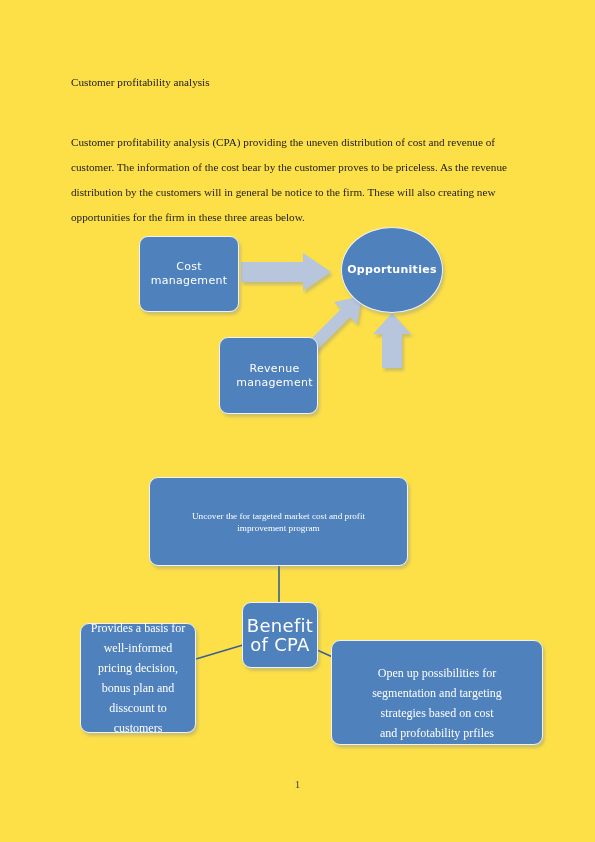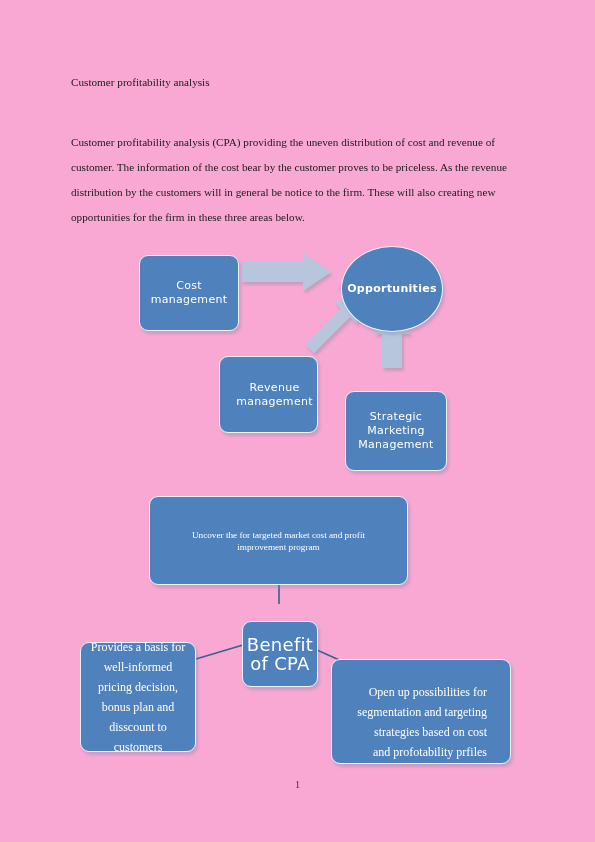--- a/index.html
+++ b/index.html
@@ -4,21 +4,21 @@
 <style>
   html, body {
     margin: 0;
     padding: 0;
     background: #f0f0f0;
   }
   .page {
     position: relative;
     width: 595px;
     height: 842px;
-    background: #f9a8d4;
+    background: #fde047;
     overflow: hidden;
     font-family: "Liberation Serif", "DejaVu Serif", serif;
   }
 
   
   .doc-text {
     position: absolute;
     left: 71px;
     width: 452px;
     color: #1a1a1a;
@@ -46,21 +46,20 @@
     position: absolute;
     box-sizing: border-box;
     background: #4f81bd;
     color: #ffffff;
     display: flex;
     align-items: center;
     justify-content: center;
     text-align: center;
     border: 1px solid #eef2f7;
     box-shadow: 2px 3px 3px rgba(120,135,155,0.35);
-    margin-top: 19px;
   }
   .shape.rounded { border-radius: 9px; }
   .shape.circle  { border-radius: 50%; }
 
   
   .sa-label {
     font-family: "DejaVu Sans", "Liberation Sans", sans-serif;
     font-size: 11px;
     line-height: 14px;
     letter-spacing: 0.3px;
@@ -122,25 +121,20 @@
   <div class="shape rounded sa-label pad" style="left:139px; top:236px; width:100px; height:76px;">
     <span style="white-space:pre-line;">Cost
 management</span>
   </div>
 
   <div class="shape rounded sa-label pad" style="left:219px; top:337px; width:99px; height:77px;padding-left:19px;">
     <span style="white-space:pre-line;">Revenue
 management</span>
   </div>
 
-  <div class="shape rounded sa-label pad" style="left:345px; top:372px; width:102px; height:80px;">
-    <span style="white-space:pre-line;">Strategic
-Marketing
-Management</span>
-  </div>
 
   <div class="shape circle sa-label" style="left:341px; top:227px; width:102px; height:86px;font-weight:bold;">
     <span style="white-space:pre-line;">Opportunities</span>
   </div>
 
   <svg class="svg-layer" viewBox="0 0 595 842">
     <g stroke="#39618f" stroke-width="1.6" fill="none">
       <line x1="279" y1="566" x2="279" y2="604"></line>
       <line x1="243" y1="645" x2="196" y2="659"></line>
       <line x1="317" y1="650" x2="346" y2="663"></line>
@@ -153,19 +147,19 @@
 
   <div class="shape rounded sa-label big" style="left:242px; top:602px; width:76px; height:66px;">
     <span style="white-space:pre-line;">Benefit
 of CPA</span>
   </div>
 
   <div class="shape rounded sa-serif sm pad" style="left:80px; top:623px; width:116px; height:110px;">
     <span style="max-width:100px;">Provides a basis for well-informed pricing decision, bonus plan and disscount to customers</span>
   </div>
 
-  <div class="shape rounded sa-serif sm" style="left:331px; top:640px; width:180px; height:105px; align-items:flex-start; padding-top:22px;text-align:right;">
+  <div class="shape rounded sa-serif sm" style="left:331px; top:640px; width:212px; height:105px; align-items:flex-start; padding-top:22px;">
     <span style="max-width:132px;">Open up possibilities for segmentation and targeting strategies based on cost and profotability prfiles</span>
   </div>
 
   <div class="page-number">1</div>
 
 </div>
 
 </body></html>

